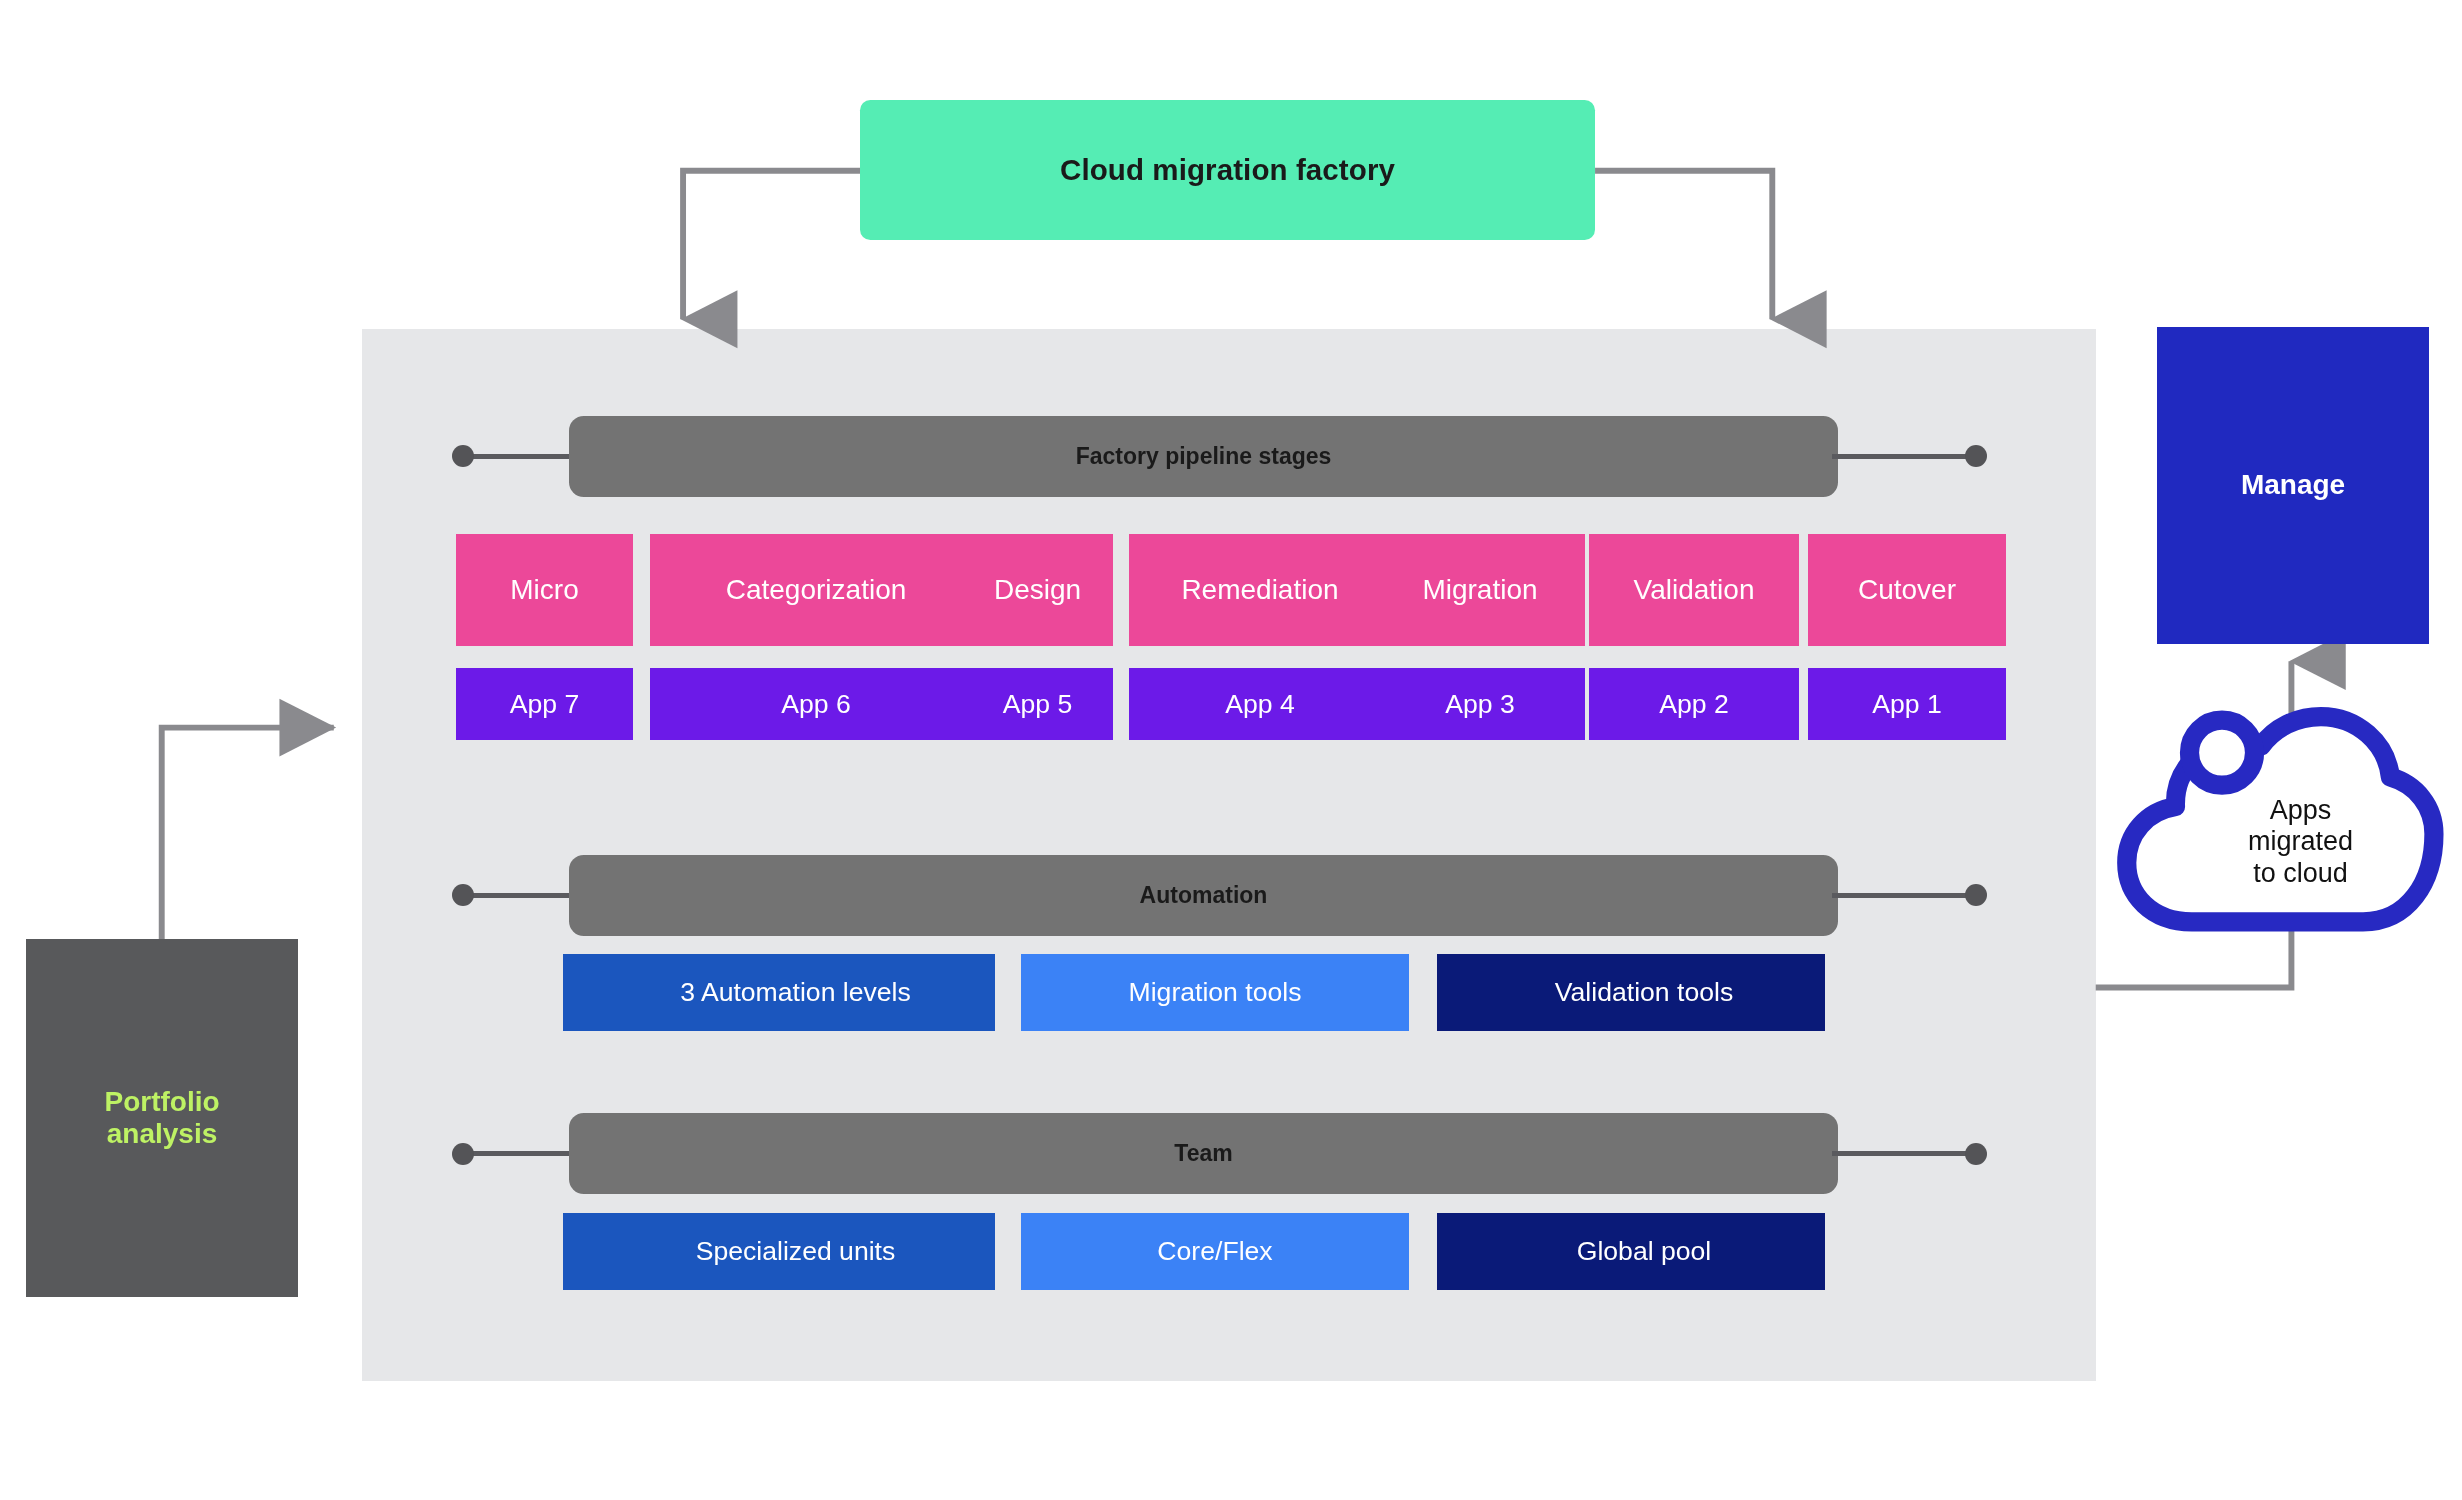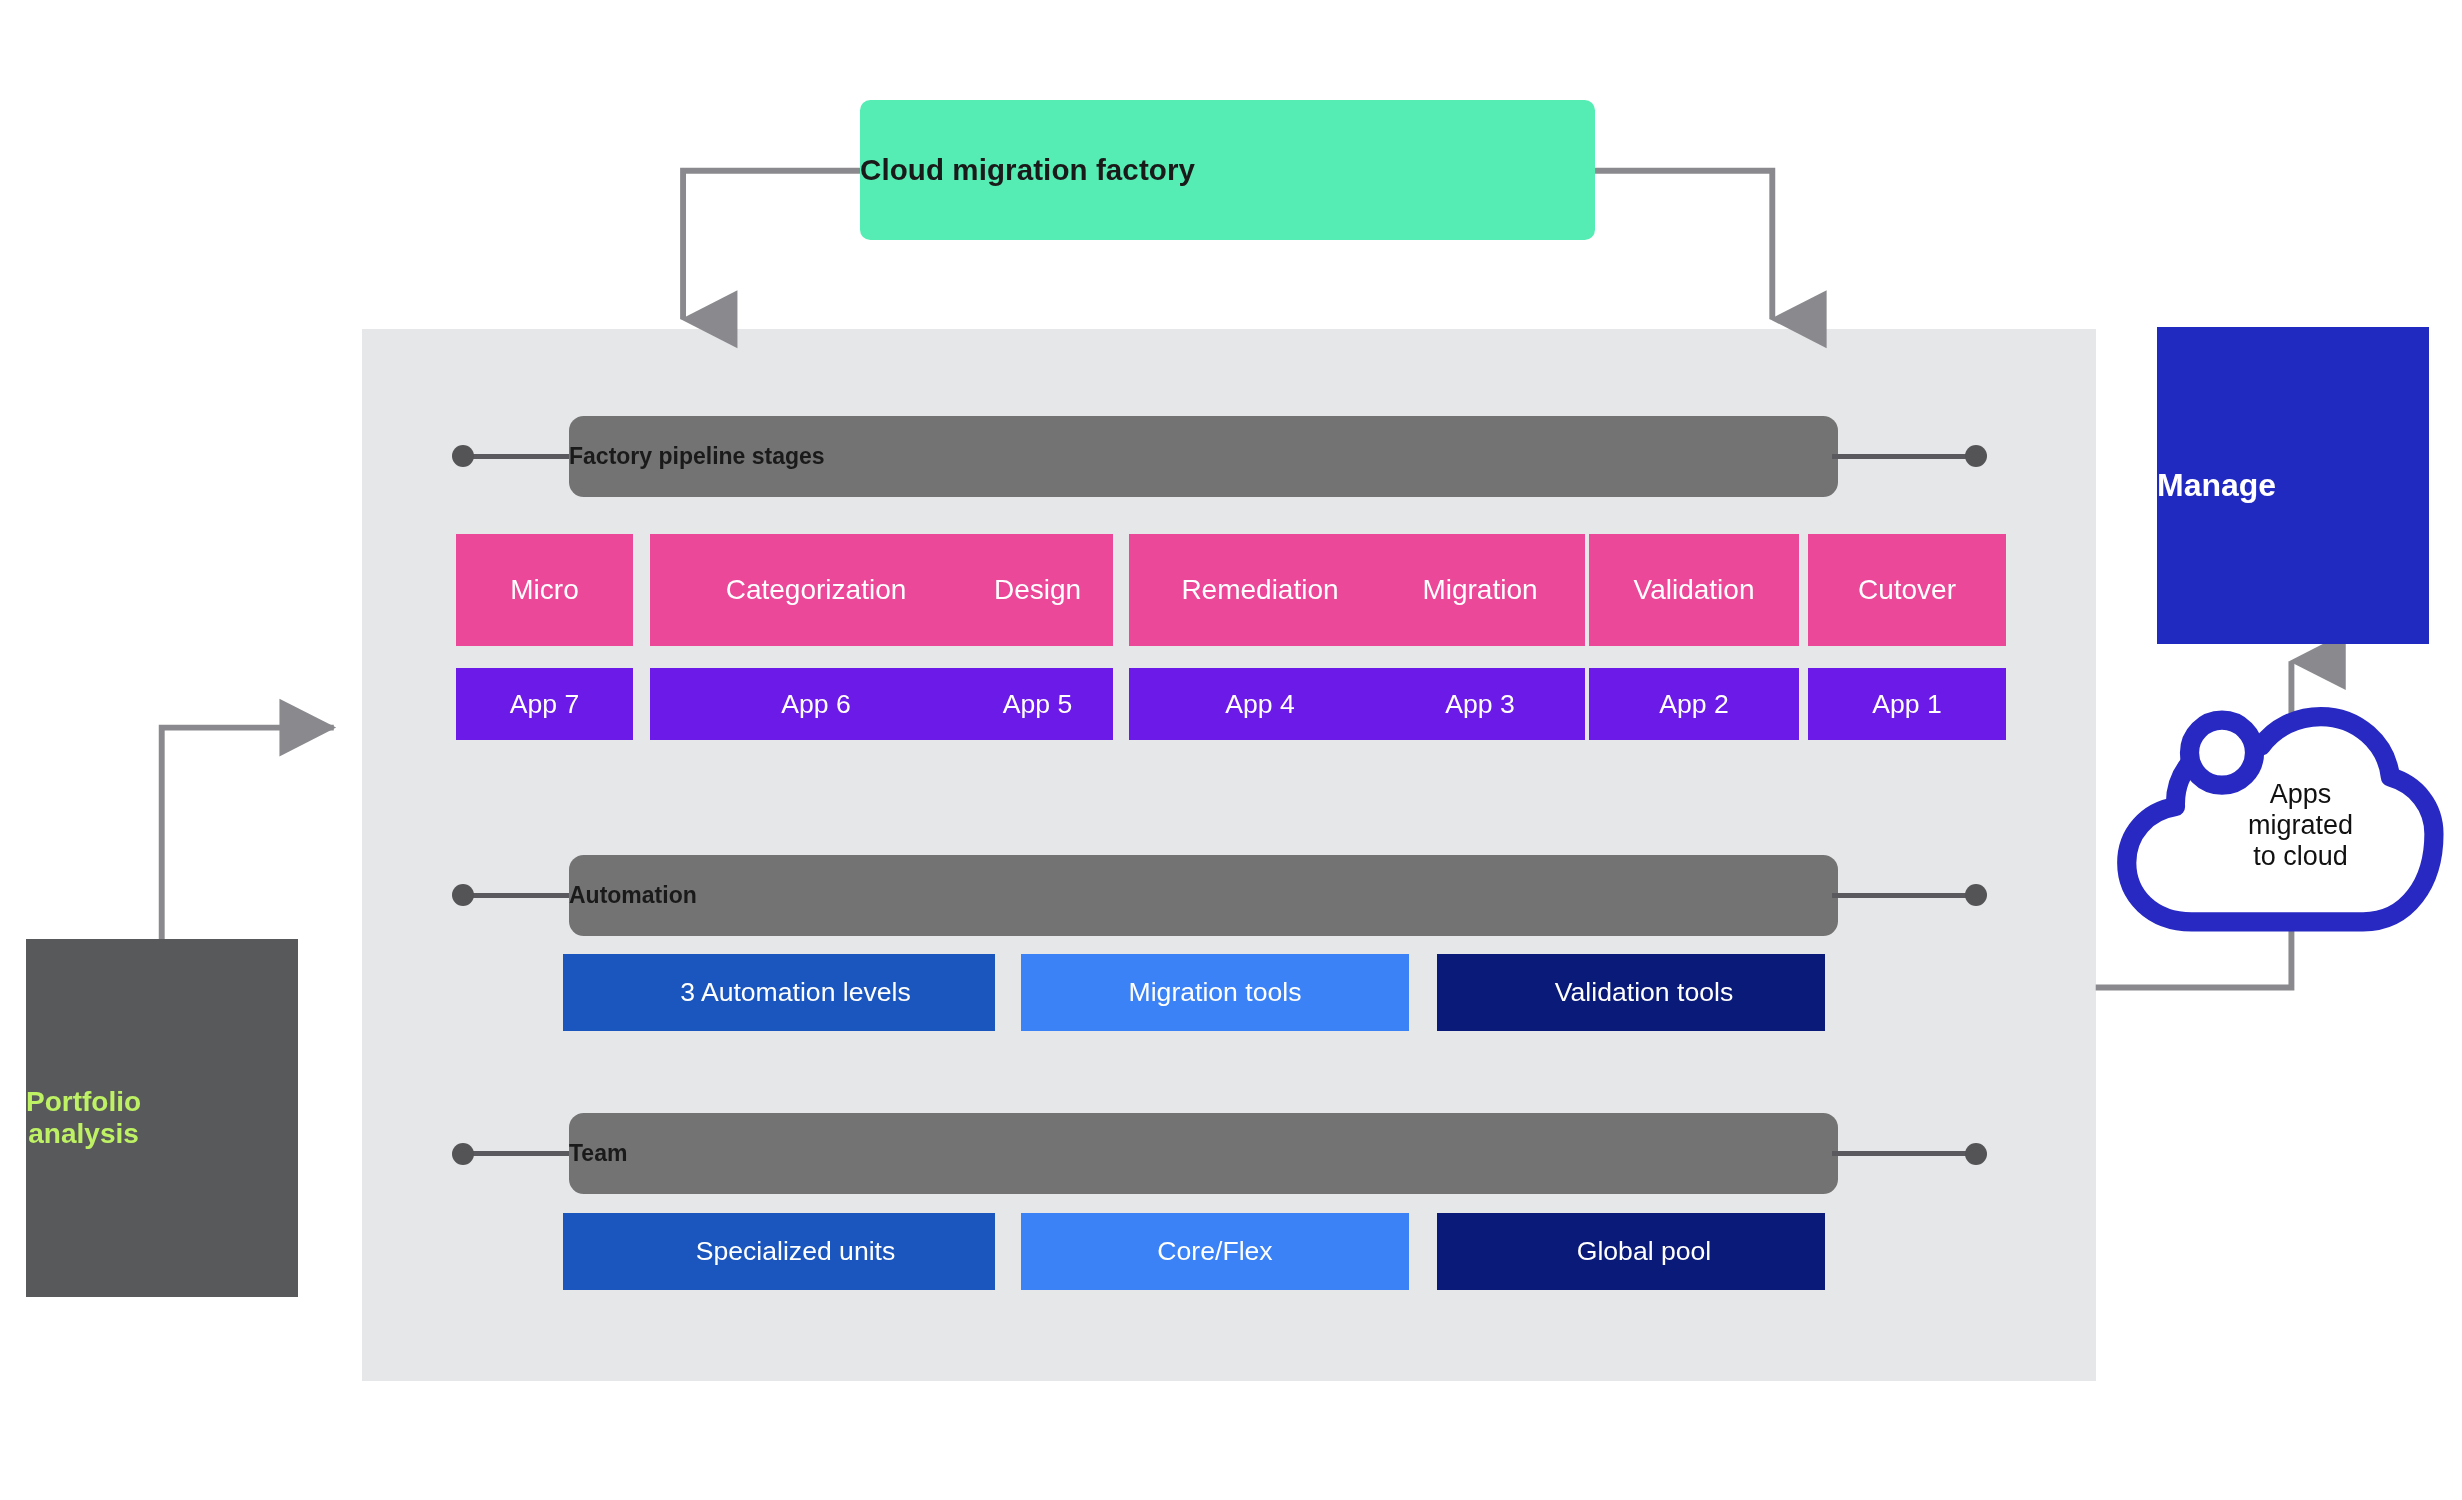--- a/index.html
+++ b/index.html
@@ -2,21 +2,21 @@
 <html style="font-size:11.8px"><head>
 <meta charset="utf-8">
 <style>
   html,body{margin:0;padding:0;background:#ffffff;}
   body{width:2462px;height:1501px;position:relative;overflow:hidden;
        font-family:"Liberation Sans","DejaVu Sans",sans-serif;}
 
   .canvas{position:absolute;left:0;top:0;width:2462px;height:1501px;}
 
   
-  .abox{position:absolute;display:flex;align-items:center;justify-content:flex-start;
+  .abox{position:absolute;display:flex;align-items:center;justify-content:center;
         text-align:center;box-sizing:border-box;line-height:1.15;}
 
   
   #factory-title-card{
      left:860px;top:100px;width:735px;height:140px;
      background:#55EDB4;border-radius:10.3px;
      color:#1A1A1A;font-size:29.5px;font-weight:bold;letter-spacing:0.1px;}
 
   
   #factory-panel{
@@ -59,21 +59,21 @@
   .col-c{left:1437px;width:388px;}
 
   
   #portfolio-box{
      left:26px;top:939px;width:272px;height:358px;background:#58595B;
      color:#bef264;font-size:28px;font-weight:bold;}
 
   
   #manage-box{
      left:2157px;top:327px;width:272px;height:317px;background:#2029C0;
-     color:#ffffff;font-size:32px;font-weight:bold;}
+     color:#ffffff;font-size:28px;font-weight:bold;}
 
   
   #overlay{position:absolute;left:0;top:0;width:2462px;height:1501px;
            pointer-events:none;}
 
   
   #cloud-label{
      left:2201px;top:779px;width:199px;height:126px;
      color:#111111;font-size:27px;font-weight:normal;
      flex-direction:column;}

